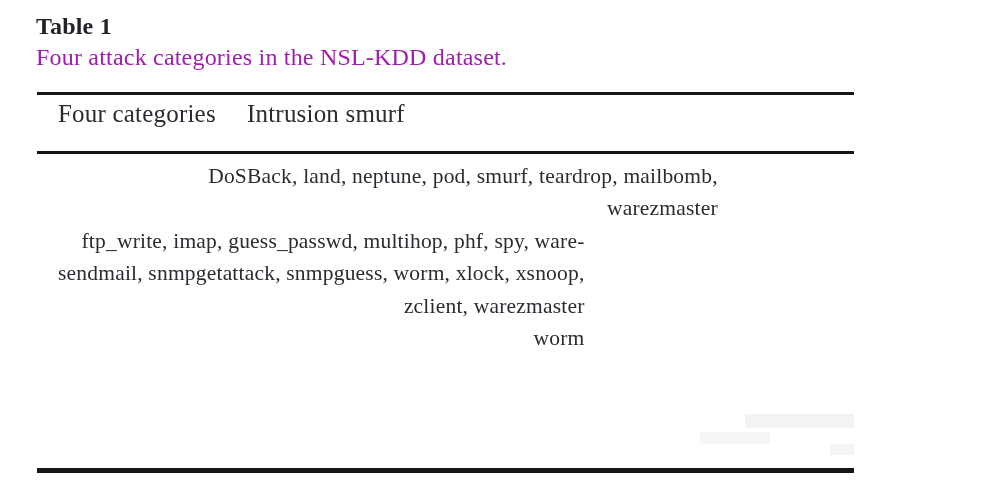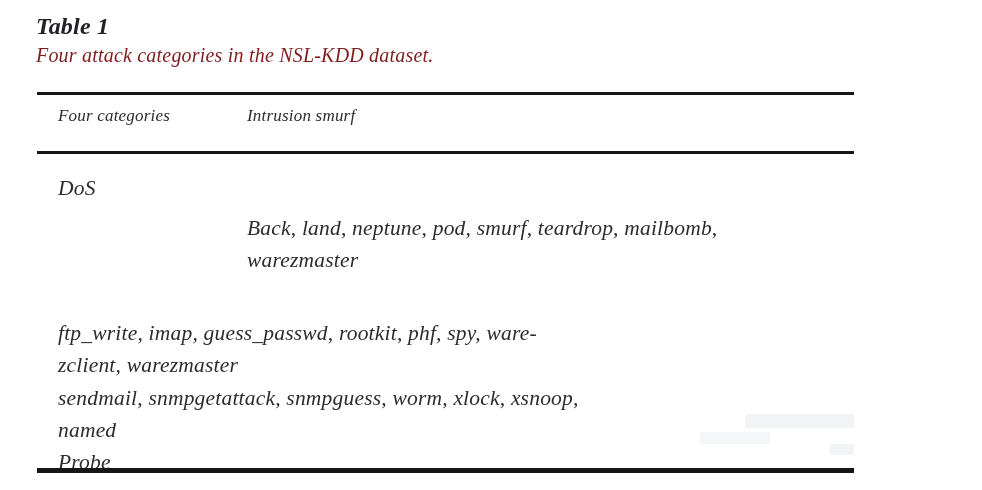--- a/index.html
+++ b/index.html
@@ -8,72 +8,72 @@
     background: #ffffff;
   }
   .page {
     position: relative;
     width: 854px;
     height: 490px;
     background: #ffffff;
     font-family: "Liberation Serif", "DejaVu Serif", serif;
     color: #2c2b31;
     overflow: hidden;
-    font-style: italic;
   }
   .tbl-title {
     position: absolute;
     left: 36px;
     top: 13px;
     font-size: 24px;
     font-weight: bold;
     letter-spacing: 0.2px;
     color: #232228;
   }
   .tbl-caption {
     position: absolute;
     left: 36px;
     top: 44px;
-    font-size: 20px;
+    font-size: 24px;
     letter-spacing: 0.2px;
-    color: #7f1d1d;
+    color: #a21caf;
   }
   .rule {
     position: absolute;
     left: 37px;
     width: 931px;
     background: #161616;
   }
   .rule-top    { top: 92px;  height: 3px; }
   .rule-mid    { top: 151px; height: 3px; }
   .rule-bottom { top: 468px; height: 5px; }
 
   .header-row {
     position: absolute;
     left: 58px;
-    top: 106px;
+    top: 100px;
     display: flex;
-    font-size: 17px;
+    font-size: 25px;
     letter-spacing: 0.2px;
     color: #2c2b31;
     white-space: nowrap;
   }
   .col-cat { flex: 0 0 189px; width: 189px; }
 
   .tbl-body {
     position: absolute;
     left: 58px;
-    top: 172px;
+    top: 160px;
     font-size: 21.5px;
     line-height: 32.4px;
     letter-spacing: 0.2px;
     color: #2c2b31;
+    text-align: right;
   }
   .tbl-row { display: flex; }
-  .cell-types { white-space: nowrap; margin-top: 40px; }
+  .cell-types { white-space: nowrap; }
   .cell-types .line { display: block; }
 
   
   .artifact {
     position: absolute;
     pointer-events: none;
   }
   .artifact-1 { left: 745px; top: 414px; width: 205px; height: 14px; background: #f2f3f5; }
   .artifact-2 { left: 700px; top: 432px; width: 70px;  height: 12px; background: #f5f6f7; }
   .artifact-3 { left: 830px; top: 444px; width: 128px; height: 11px; background: #f3f4f6; }
@@ -100,32 +100,31 @@
     <div class="tbl-row">
       <div class="col-cat">DoS</div>
       <div class="cell-types">
         <span class="line">Back, land, neptune, pod, smurf, teardrop, mailbomb,</span>
         <span class="line">warezmaster</span>
       </div>
     </div>
 
     <div class="tbl-row">
       <div class="cell-types">
-        <span class="line">ftp_write, imap, guess_passwd, rootkit, phf, spy, ware-</span>
+        <span class="line">ftp_write, imap, guess_passwd, multihop, phf, spy, ware-</span>
+        <span class="line">sendmail, snmpgetattack, snmpguess, worm, xlock, xsnoop,</span>
         <span class="line">zclient, warezmaster</span>
-        <span class="line">sendmail, snmpgetattack, snmpguess, worm, xlock, xsnoop,</span>
-        <span class="line">named</span>
+        <span class="line">worm</span>
       </div>
     </div>
 
     <div class="tbl-row">
     </div>
 
     <div class="tbl-row">
-      <div class="col-cat">Probe</div>
     </div>
 
   </div>
 
   <div class="rule rule-bottom"></div>
 
   <div class="artifact artifact-1"></div>
   <div class="artifact artifact-2"></div>
   <div class="artifact artifact-3"></div>
 

